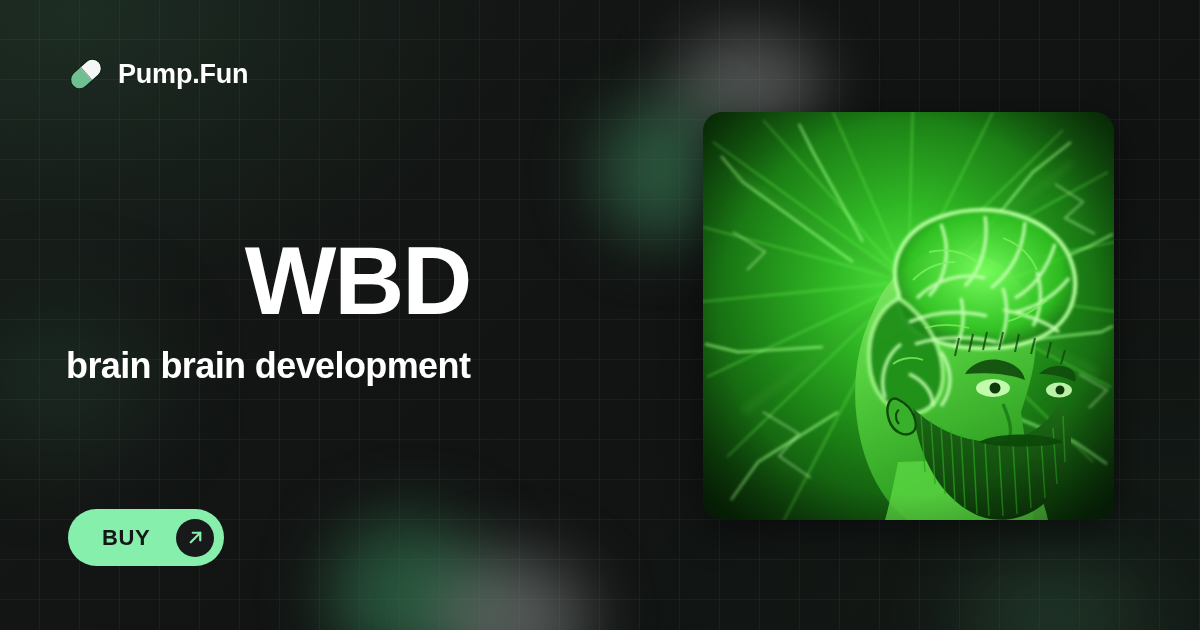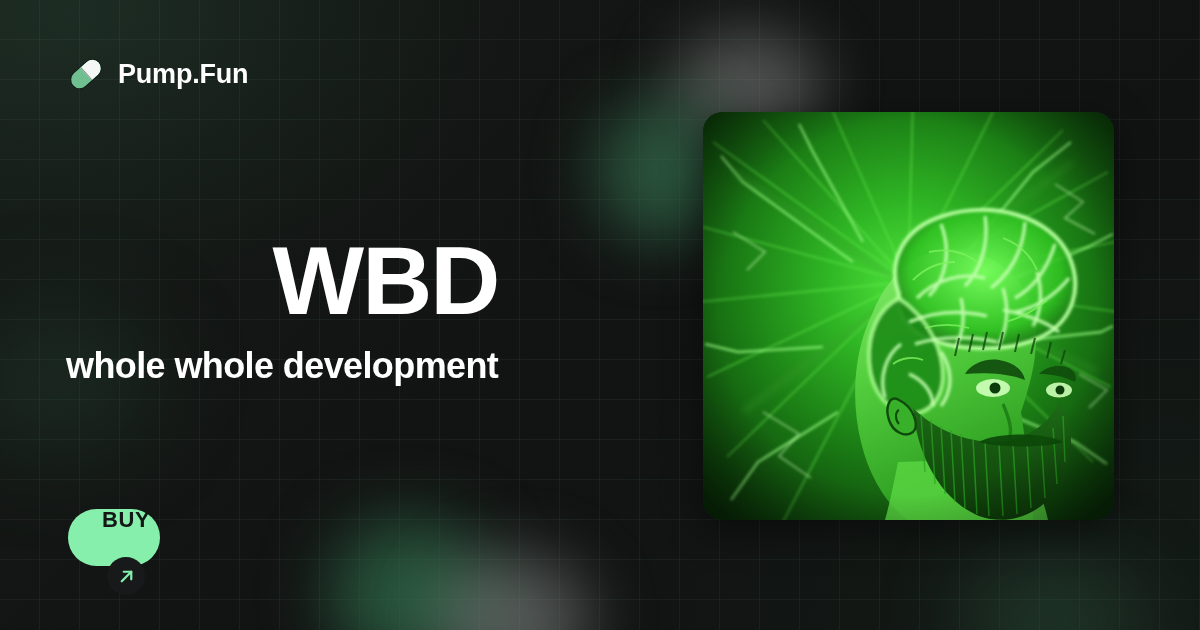--- a/index.html
+++ b/index.html
@@ -140,21 +140,20 @@
     position:absolute; left:68px; top:509px;
     height:57px;
     display:flex; align-items:center;
     gap:26px;
     padding:0 10px 0 34px;
     background:#86efac;
     border:none;
     border-radius:999px;
     cursor:pointer;
     z-index:5;
-    flex-direction:column;
   }
   .buy-label {
     color:#141716;
     font-size:22px;
     font-weight:bold;
     letter-spacing:0.6px;
     line-height:1;
   }
   .buy-arrow {
     width:38px; height:38px;
@@ -196,21 +195,21 @@
     <span class="pill-logo">
       <span class="capsule">
           <span class="half-white"></span>
         </span>
     </span>
     <span class="brand-name">Pump.Fun</span>
   </div>
 
   <div class="hero">
     <div class="hero-title">WBD</div>
-    <div class="hero-sub">whole whole development</div>
+    <div class="hero-sub">brain brain development</div>
   </div>
 
   <div class="buy-btn">
     <span class="buy-label">BUY</span>
     <span class="buy-arrow">
       <svg width="19" height="19" viewBox="0 0 24 24" fill="none" stroke="#86efac" stroke-width="2.8" stroke-linecap="round" stroke-linejoin="round">
         <line x1="6" y1="18" x2="18" y2="6"></line>
         <polyline points="8.5,6 18,6 18,15.5"></polyline>
       </svg>
     </span>

